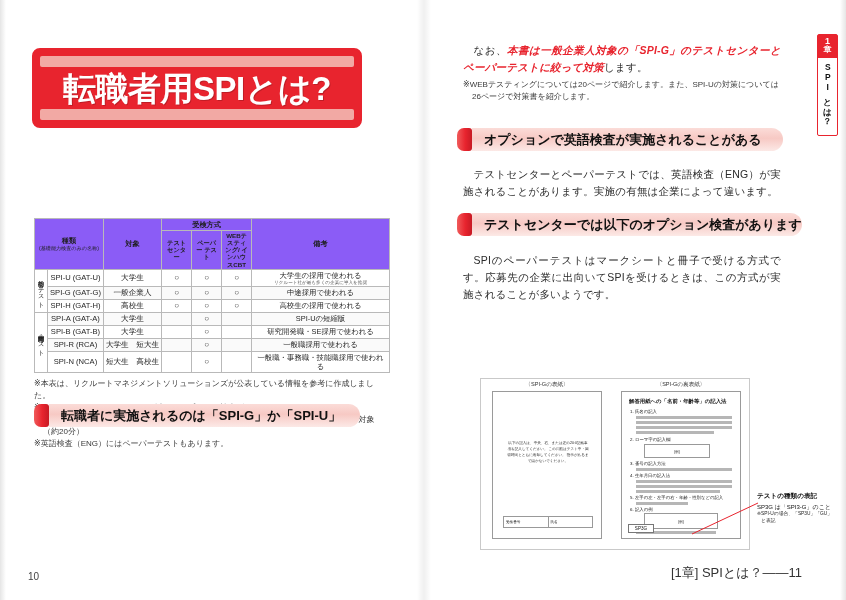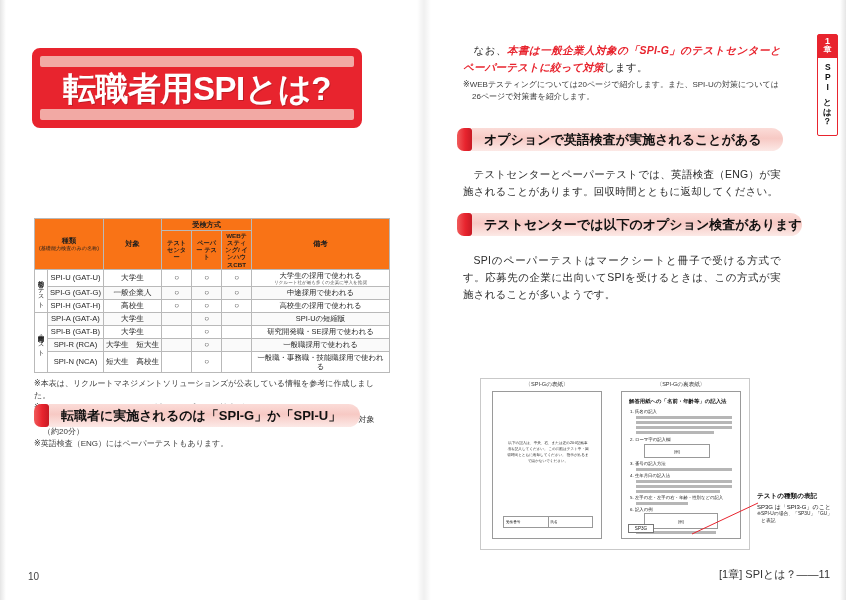--- a/index.html
+++ b/index.html
@@ -108,21 +108,21 @@
     color: #1e1e1e;
   }
   table.spi th, table.spi td {
     border: 0.6px solid #b9b9b9;
     padding: 1px 2px;
     text-align: center;
     vertical-align: middle;
     line-height: 1.25;
   }
   table.spi thead th {
-    background: #f97316;
+    background: #8b5cf6;
     font-weight: bold;
     font-size: 7.2px;
   }
   table.spi thead th.sub { font-size: 6.2px; line-height: 1.15; }
   .hdr-sub { display:block; font-size: 5.1px; font-weight: normal; }
   td.kind { text-align: left; padding-left: 5px; white-space: nowrap; font-size: 7.6px; }
   td.target { text-align: left; padding-left: 5px; white-space: nowrap; font-size: 7.6px; }
   td.remark { text-align: left; padding-left: 4px; font-size: 7.4px; }
   .remark-sub { display:block; font-size: 4.6px; color:#555; line-height: 1.1; }
   td.mark { width: 30px; font-size: 8px; color:#333; }
@@ -224,21 +224,21 @@
     font-size: 8.5px; font-weight: bold; color: #111; letter-spacing: 0px;
     line-height: 1;
   }
 
   
   .folio {
     position: absolute; bottom: 18px;
     font-size: 10px; color: #444;
   }
   #folio-left  { left: 28px; }
-  #folio-right { right: 16px; font-size: 11px; color: #333; white-space: nowrap; }
+  #folio-right { right: 44px; font-size: 13px; color: #333; white-space: nowrap; }
 </style>
 </head>
 <body>
 
 <div id="spread">
 
   <div class="page" id="page-left">
 
     <div class="title-box">
       <div class="title-stripe"></div>
@@ -362,21 +362,21 @@
     </div>
 
     <div class="pill" style="left:34px; top:128px; width:326px;">
       <div class="pill-cap"></div>
       <div class="pill-body">
         <span class="pill-label">オプションで英語検査が実施されることがある</span>
       </div>
     </div>
 
     <div class="body-text" style="left:40px; top:166px; width:318px;">
-      <p>テストセンターとペーパーテストでは、英語検査（ENG）が実施されることがあります。回収時間とともに返却してください。</p>
+      <p>テストセンターとペーパーテストでは、英語検査（ENG）が実施されることがあります。実施の有無は企業によって違います。</p>
     </div>
 
     <div class="pill" style="left:34px; top:213px; width:326px;">
       <div class="pill-cap"></div>
       <div class="pill-body">
         <span class="pill-label">テストセンターでは以下のオプション検査があります</span>
       </div>
     </div>
 
     <div class="body-text" style="left:40px; top:252px; width:318px;">

